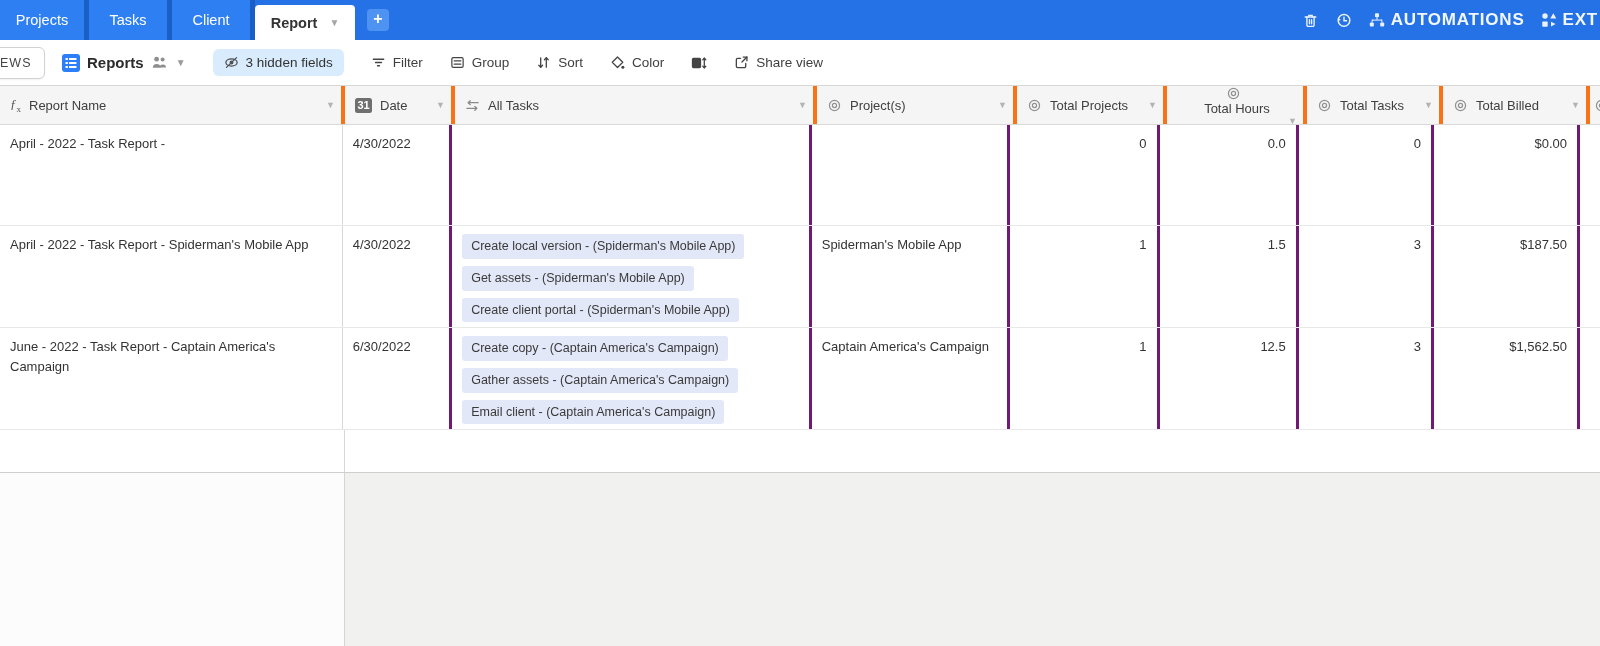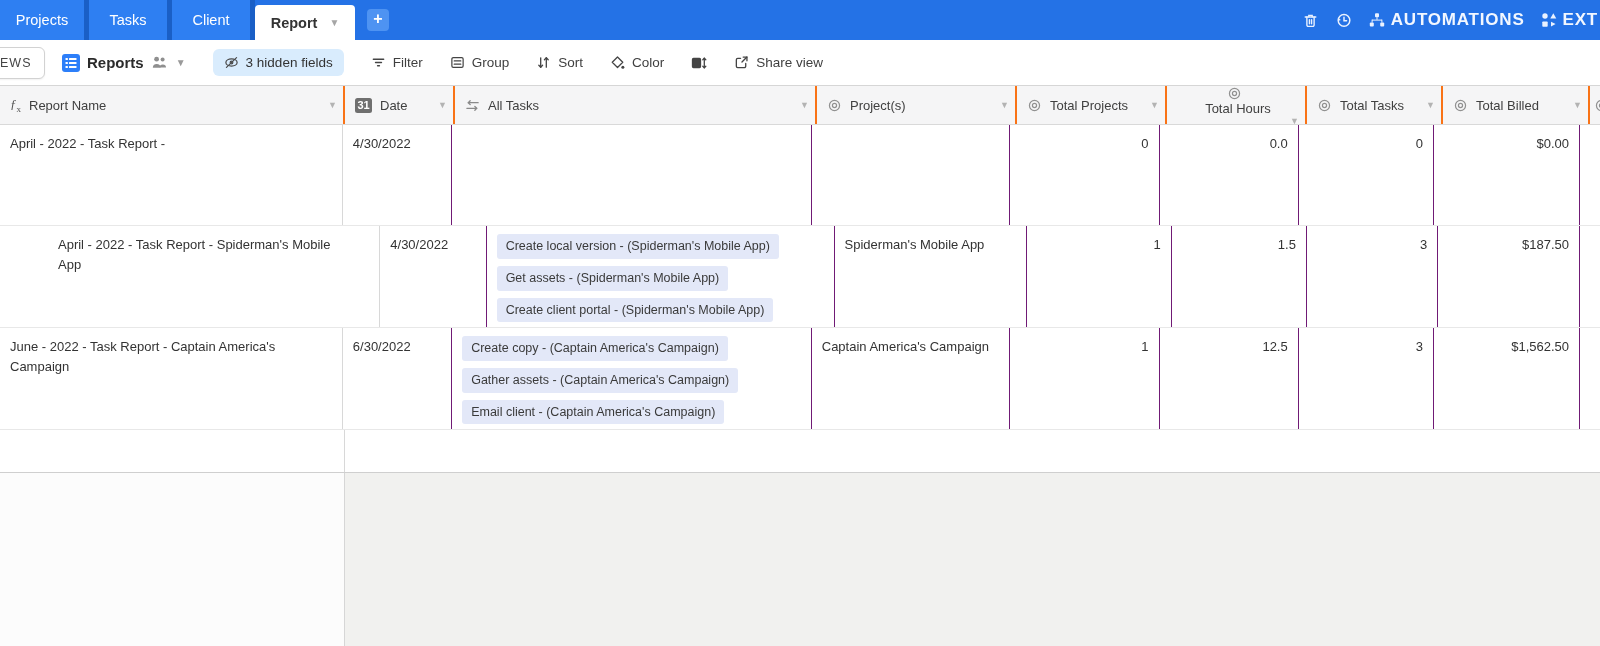--- a/index.html
+++ b/index.html
@@ -23,30 +23,30 @@
   .views-btn { position:absolute; left:-14px; top:7px; height:32px; padding:0 13px; background:#fff; border:1px solid #d2d2d2; border-radius:6px; box-shadow:0 1px 2px rgba(0,0,0,.06); display:flex; align-items:center; font-size:12.5px; letter-spacing:1px; color:#444; cursor:pointer; }
   .tbar-items { display:flex; align-items:center; gap:27px; padding-left:62px; }
   .tbar-item { display:flex; align-items:center; gap:7px; font-size:13.5px; color:#3f3f3f; cursor:pointer; white-space:nowrap;justify-content:flex-end; }
   .view-name { font-size:15px; font-weight:700; color:#2b2b2b; }
   .grid-ico { width:18px; height:18px; border-radius:3px; background:var(--accent,#2d7ff9); display:flex; align-items:center; justify-content:center; }
   .chip { background:var(--chip_bg,#d9ecfd); border-radius:6px; padding:6px 11px; display:flex; align-items:center; gap:7px; font-size:13.5px; color:#333; cursor:pointer; }
   .caret { color:#9a9a9a; font-size:10px; }
 
   
   .ghead { position:absolute; left:0; top:86px; width:1600px; height:39px; background:var(--header_bg,#f5f5f6); border-bottom:1px solid #d9d9d9; display:flex; }
-  .hcell { display:flex; align-items:center; padding:0 6px 0 10px; border-right:2px solid #f97316; font-size:13px; color:#404040; overflow:hidden; white-space:nowrap; cursor:pointer; }
+  .hcell { display:flex; align-items:center; padding:0 6px 0 10px; border-right:4px solid #f97316; font-size:13px; color:#404040; overflow:hidden; white-space:nowrap; cursor:pointer; }
   .hcell .hic { margin-right:8px; display:flex; align-items:center; color:#8a8a8a; flex:none; }
   .hcell .hcaret { margin-left:auto; color:#b3b3b3; font-size:9px; padding-left:4px; }
   .cal { width:17px; height:15px; background:#6f6f6f; color:#fff; border-radius:2.5px; font-size:11px; font-weight:700; display:flex; align-items:center; justify-content:center; }
   .fx { font-size:13px; color:#555; font-style:italic; font-family:"Liberation Serif", serif; }
   .fx sub { font-size:9px; font-style:normal; }
 
   .gbody { position:absolute; left:0; top:125px; width:1600px; }
   .grow { display:flex; border-bottom:1px solid #e8e8e8; background:#fff; }
-  .cell { padding:9px 10px 0 10px; font-size:13px; color:#333; line-height:1.5; border-right:1px solid #701a75; overflow:hidden; }
+  .cell { padding:9px 10px 0 10px; font-size:13px; color:#333; line-height:1.5; border-right:3px solid #701a75; overflow:hidden; }
   .cell.frozen { border-right:1px solid #d8d8d8; }
   .cell.num { text-align:right; }
   .cell.tasks { display:flex; flex-direction:column; align-items:flex-start; gap:7px; padding-top:8px; }
   .pill { background:var(--pill_bg,#e3e8f8); border-radius:3px; padding:3px 9px; font-size:12.5px; color:#3a3a3a; white-space:nowrap; cursor:pointer; }
   .sliver { border-right:none; }
 
   .emptyrow { border-bottom:1px solid #cfcfcf; }
   .bottomzone { position:absolute; left:0; top:473px; width:1600px; height:173px; display:flex; }
   .bz-left { width:345px; height:100%; background:#fcfcfc; border-right:1px solid #d6d6d6; }
   .bz-right { flex:1; height:100%; background:var(--canvas,#f1f1ef); }
@@ -323,21 +323,21 @@
         <div class="cell frozen" style="width: 345px; padding-right: 26px;">April - 2022 - Task Report -</div>
         <div class="cell" style="width: 110px;">4/30/2022</div>
         <div class="cell tasks" style="width: 362px;"></div>
         <div class="cell" style="width: 200px;"></div>
         <div class="cell num" style="width: 150px;">0</div>
         <div class="cell num" style="width: 140px;">0.0</div>
         <div class="cell num" style="width: 136px;">0</div>
         <div class="cell num" style="width: 147px;">$0.00</div>
         <div class="cell sliver" style="width: 10px;"></div>
       </div>
-      <div class="grow" style="height: 102px; padding-left: 48px;">
+      <div class="grow" style="height: 102px;">
         <div class="cell frozen" style="width: 345px; padding-right: 26px;">April - 2022 - Task Report - Spiderman's Mobile App</div>
         <div class="cell" style="width: 110px;">4/30/2022</div>
         <div class="cell tasks" style="width: 362px;">
           <span class="pill">Create local version - (Spiderman's Mobile App)</span>
           <span class="pill">Get assets - (Spiderman's Mobile App)</span>
           <span class="pill">Create client portal - (Spiderman's Mobile App)</span>
         </div>
         <div class="cell" style="width: 200px;">Spiderman's Mobile App</div>
         <div class="cell num" style="width: 150px;">1</div>
         <div class="cell num" style="width: 140px;">1.5</div>

